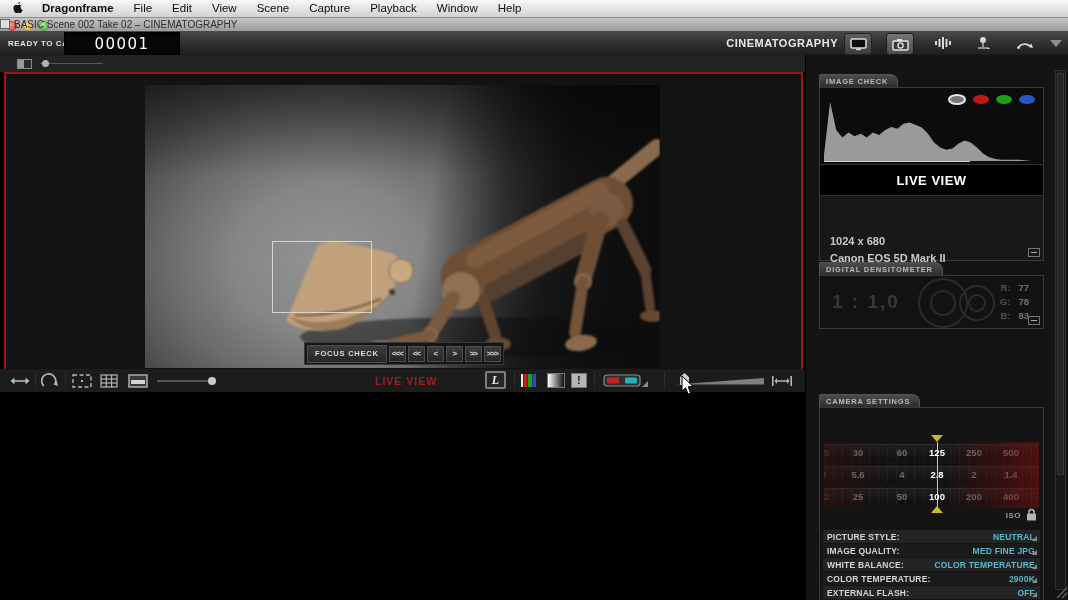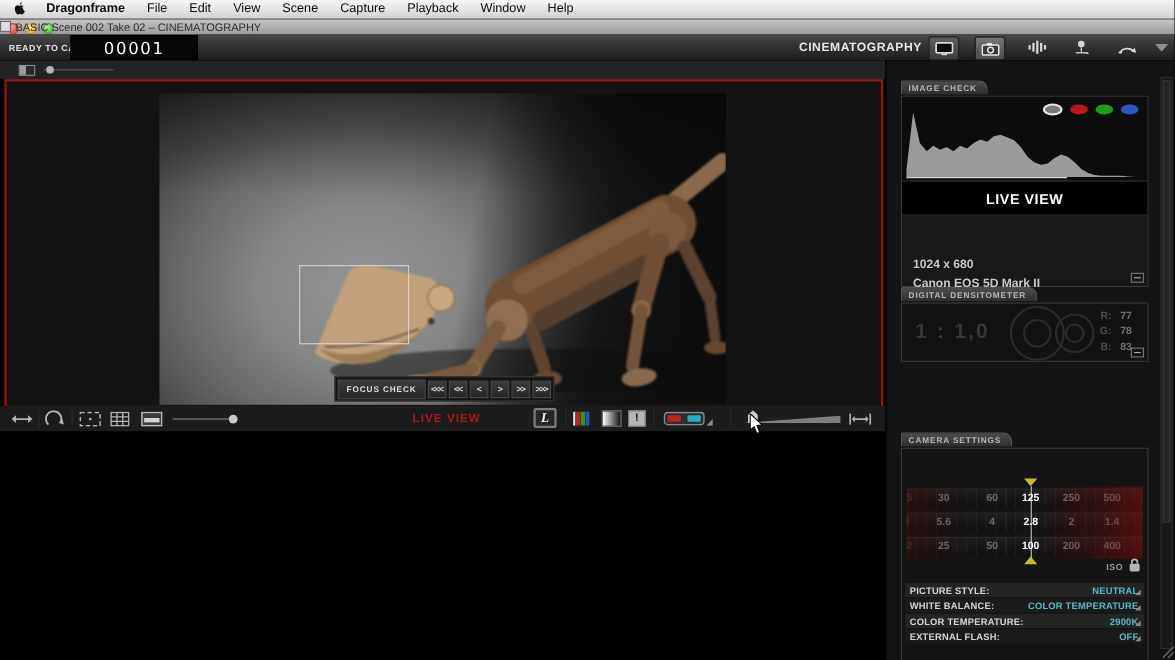--- a/index.html
+++ b/index.html
@@ -467,20 +467,25 @@
               <path d="M3,5.5 V4 a2.5,2.5 0 0 1 5,0 V5.5" fill="none" stroke="#b5b5b5" stroke-width="1.6"></path>
             </svg>
         </span>
         <div class="cam-rows" id="cam-rows">
             <div class="cam-row">
               <span class="lbl">PICTURE STYLE:</span>
               <span class="val">NEUTRAL</span>
               <span class="tri"></span>
             </div>
             <div class="cam-row">
+              <span class="lbl">IMAGE QUALITY:</span>
+              <span class="val">MED FINE JPG</span>
+              <span class="tri"></span>
+            </div>
+            <div class="cam-row">
               <span class="lbl">WHITE BALANCE:</span>
               <span class="val">COLOR TEMPERATURE</span>
               <span class="tri"></span>
             </div>
             <div class="cam-row">
               <span class="lbl">COLOR TEMPERATURE:</span>
               <span class="val">2900K</span>
               <span class="tri"></span>
             </div>
             <div class="cam-row">

